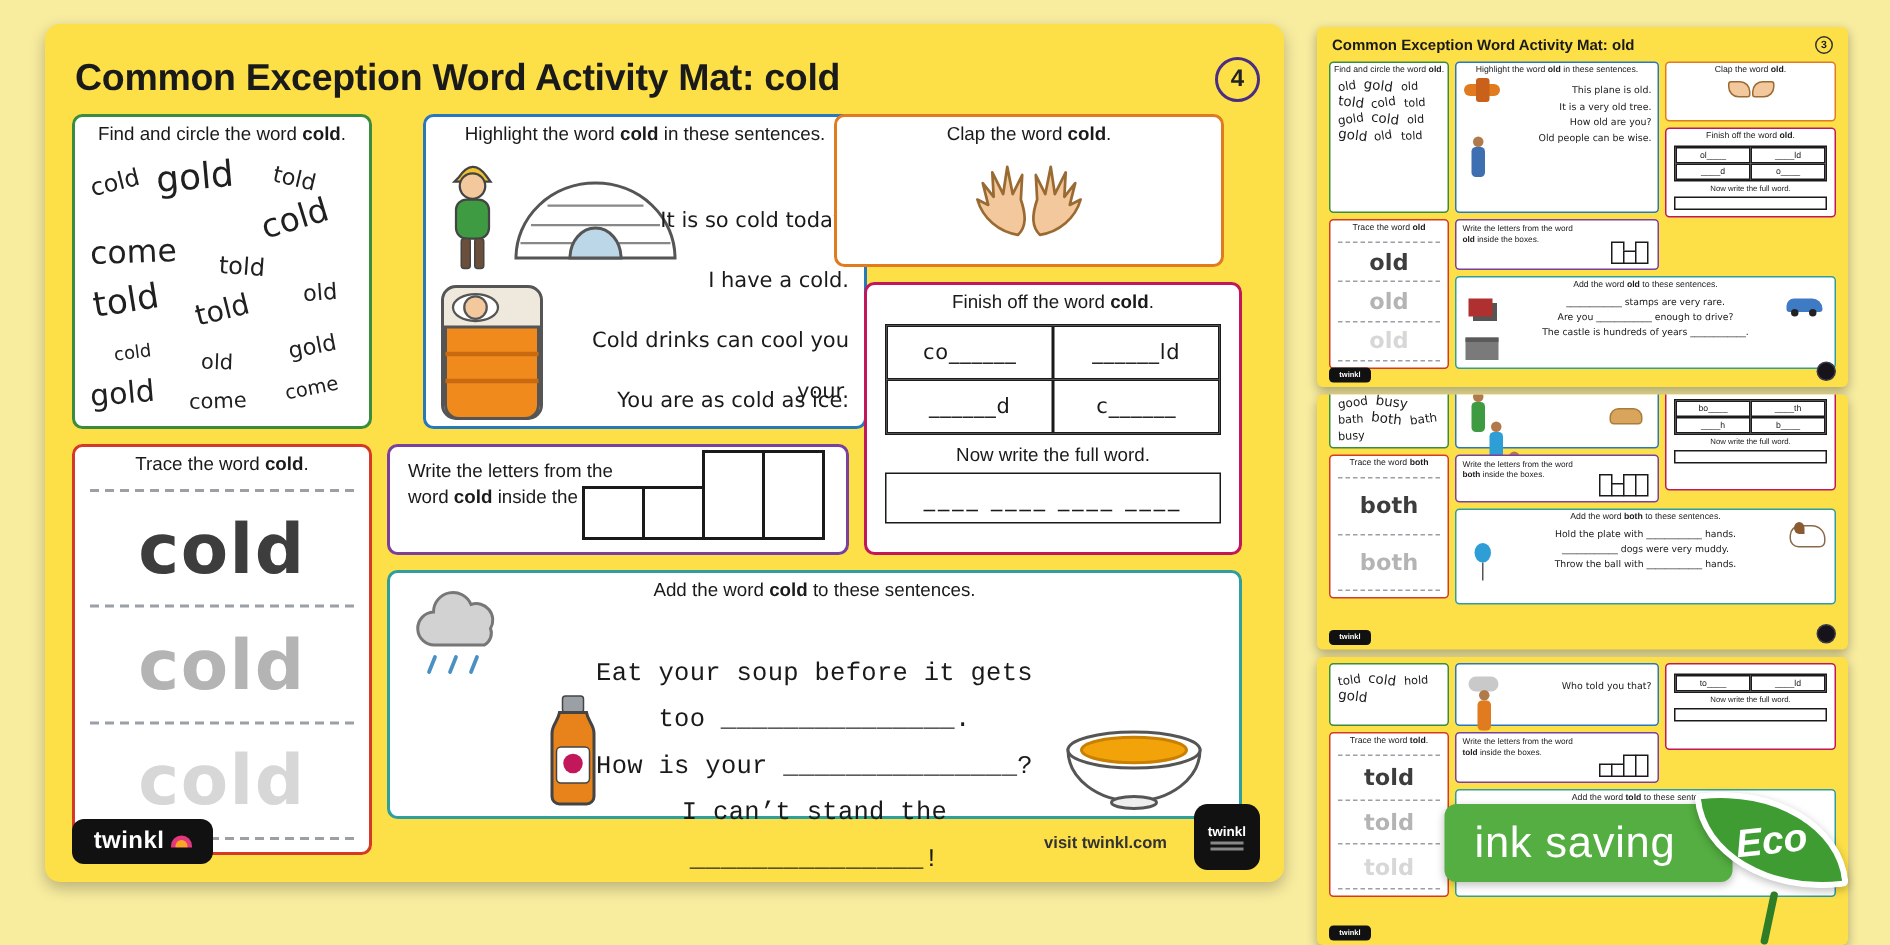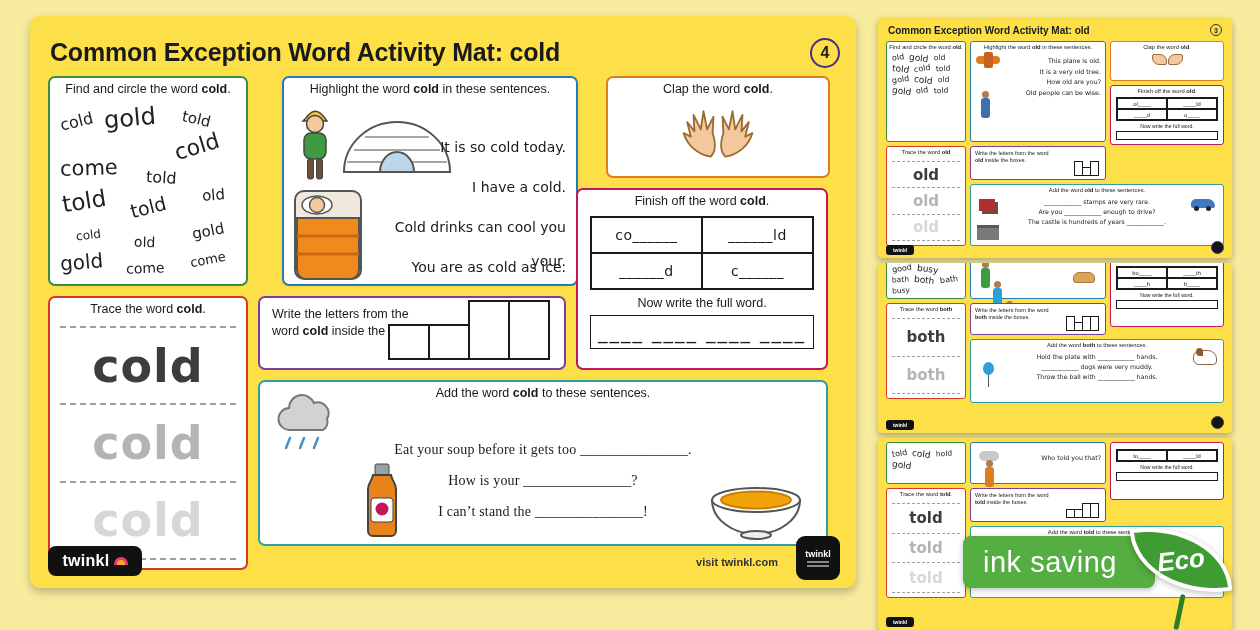--- a/index.html
+++ b/index.html
@@ -17,21 +17,21 @@
              border-radius:50%; display:flex; align-items:center; justify-content:center;
              font-weight:bold; font-size:16px; color:#222; }
 
   
   .box { position:absolute; border:2.5px solid; border-radius:7px; background:#fff; }
   .bh { font-size:12.5px; text-align:center; padding-top:4px; }
   .bh b { font-weight:bold; }
 
   .find-box    { left:18px;  top:60px;  width:200px; height:210px; border-color:#3B8C3F; }
   .hl-box      { left:228px; top:60px;  width:296px; height:210px; border-color:#2878BE;margin-left:24px; }
-  .clap-box    { left:576px; top:60px;  width:224px; height:102px; border-color:#E07B1F; }
+  .clap-box    { left:526px; top:60px;  width:260px; height:102px; border-color:#E07B1F; }
   .finish-box  { left:546px; top:172px; width:252px; height:182px; border-color:#C2185B; }
   .trace-box   { left:18px;  top:280px; width:200px; height:274px; border-color:#D63A26; }
   .letters-box { left:228px; top:280px; width:308px; height:74px;  border-color:#7B3F9E; }
   .add-box     { left:228px; top:364px; width:570px; height:166px; border-color:#2E9E9E; }
 
   
   .cloud { position:absolute; left:4px; right:4px; top:26px; bottom:4px; }
   .fw { position:absolute; white-space:nowrap; font-family:"DejaVu Sans", sans-serif; color:#202020; }
   .fw:nth-of-type(1){left:6px;  top:8px;   font-size:16px; transform:rotate(-14deg);}
   .fw:nth-of-type(2){left:50px; top:0px;   font-size:24px; transform:rotate(-5deg);}
@@ -59,39 +59,39 @@
 
   
   .clap-hands { display:block; margin:8px auto 0; }
 
   
   .finish-table { display:grid; grid-template-columns:1fr 1fr; margin:8px 12px 0; border:1px solid #1a1a1a; }
   .finish-cell { border:1px solid #1a1a1a; height:36px; display:flex; align-items:center; justify-content:center;
                  font-size:14px; font-family:"DejaVu Sans", sans-serif; letter-spacing:.5px; }
   .fullword-label { text-align:center; font-size:12.5px; margin-top:6px; }
   .blanks-box { margin:5px 12px 0; border:1.5px solid #1a1a1a; height:34px; display:flex; align-items:center;
-                justify-content:center; font-size:19px; letter-spacing:2px; font-family:"DejaVu Sans", sans-serif; }
+                justify-content:center; font-size:15px; letter-spacing:2px; font-family:"DejaVu Sans", sans-serif; }
 
   
   .trace-lines { position:absolute; left:10px; right:10px; top:28px; bottom:8px; border-bottom:2px dashed #9aa0a6; }
   .trace-row { height:33.33%; border-top:2px dashed #9aa0a6; display:flex; align-items:center; justify-content:center; }
   .trace-word { font-size:46px; font-weight:bold; letter-spacing:1px; font-family:"DejaVu Sans", sans-serif; }
   .trace-row:nth-child(1) .trace-word{ color:#3d3d3d; }
   .trace-row:nth-child(2) .trace-word{ color:#b4b4b4; }
   .trace-row:nth-child(3) .trace-word{ color:#d7d7d7; }
 
   
   .letters-text { position:absolute; left:12px; top:8px; width:158px; font-size:12.5px; line-height:1.35; }
   .lb-row { position:absolute; right:14px; bottom:8px; display:flex; align-items:flex-end; }
   .lb { border:2px solid #1a1a1a; background:#fff; width:42px; margin-left:-2px; }
   .lb.s { height:36px; } .lb.t { height:60px; }
 
   
   .add-sents { position:absolute; left:130px; right:130px; top:52px; text-align:center; }
-  .add-sents div { font-size:14px; line-height:31px; font-family:Liberation Serif, serif; letter-spacing:.2px; }
+  .add-sents div { font-size:17px; line-height:31px; font-family:Liberation Mono, monospace; letter-spacing:.2px; }
   .ic-cloud  { position:absolute; left:14px; top:10px; }
   .ic-bottle { position:absolute; left:104px; top:80px; }
   .ic-bowl   { position:absolute; right:18px; bottom:4px; }
 
   
   .tw-logo { position:absolute; left:18px; bottom:12px; width:94px; height:30px; background:#111; border-radius:8px;
              display:flex; align-items:center; justify-content:center; gap:4px; }
   .tw-logo span { color:#fff; font-weight:bold; font-size:16px; letter-spacing:.3px; }
   .rainbow { width:14px; height:8px; border-radius:14px 14px 0 0; background:#E5377E; position:relative; overflow:hidden; }
   .rainbow::before { content:""; position:absolute; left:3px; top:3px; width:8px; height:5px; border-radius:8px 8px 0 0; background:#F7A823; }

